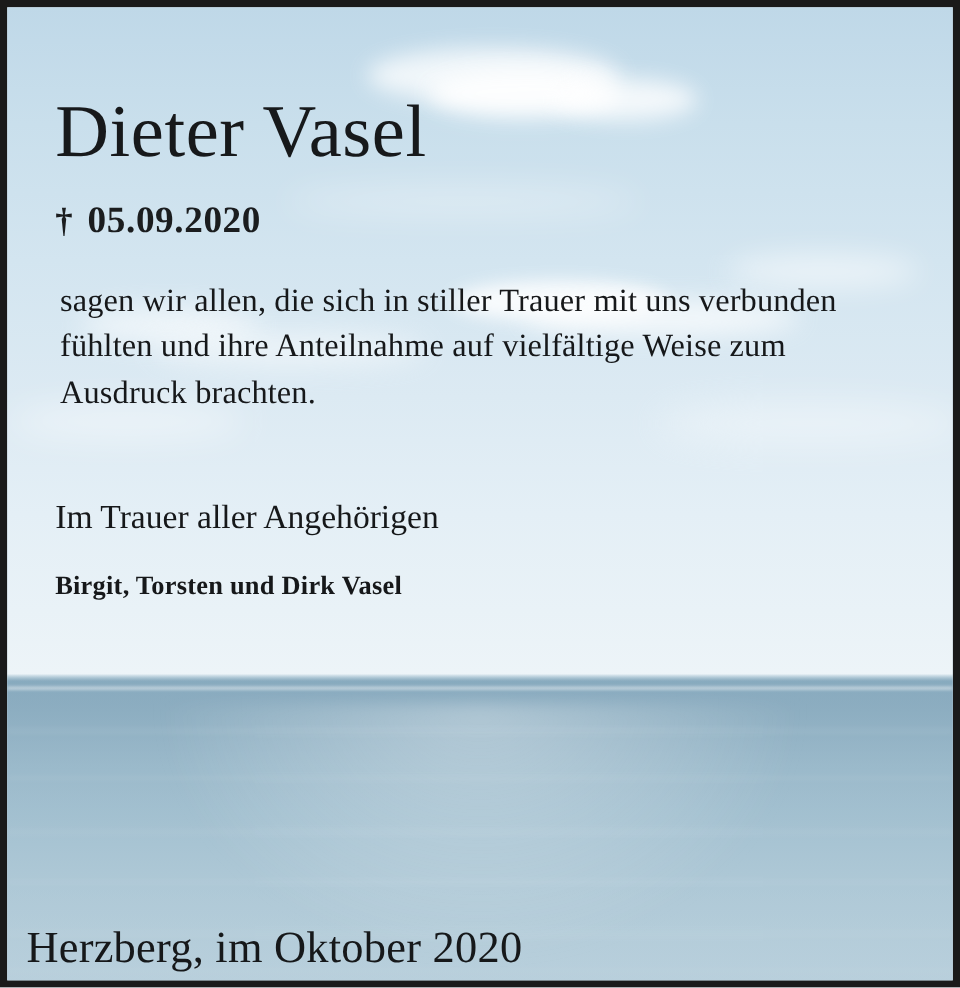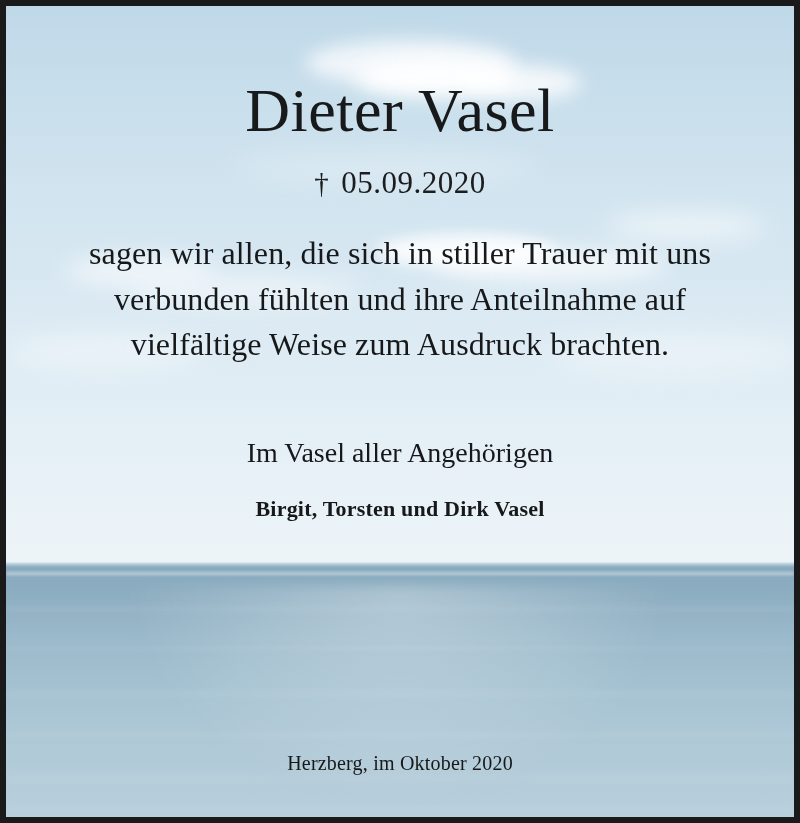--- a/index.html
+++ b/index.html
@@ -103,79 +103,80 @@
     background: radial-gradient(ellipse at 50% 0%, rgba(255,255,255,0.30), rgba(255,255,255,0) 70%);
     filter: blur(6px);
   }
 
   
   .content {
     position: absolute;
     inset: 0;
     padding: 0 40px;
     box-sizing: border-box;
-    text-align: center;
+    text-align: left;
     color: #16181a;
   }
 
   .name {
     margin: 0;
     padding-top: 72px;
     font-size: 62px;
     line-height: 1.05;
     font-weight: 400;
     letter-spacing: 0.5px;
     color: #17191b;
   }
 
   .date-line {
     margin: 22px 0 0 0;
     font-size: 31px;
     letter-spacing: 0.5px;
     color: #1b1d1f;
+    font-weight: bold;
   }
   .cross {
     display: inline-block;
     margin-right: 12px;
     font-size: 29px;
     line-height: 1;
   }
 
   .thanks {
     margin: 74px 0 0 0;
     font-size: 29px;
     font-style: italic;
     letter-spacing: 0.3px;
   }
 
   .body-text {
     margin: 30px auto 0 auto;
     width: 700px;
-    font-size: 32px;
+    font-size: 27px;
     line-height: 1.42;
     letter-spacing: 0.1px;
   }
 
   .in-name {
     margin: 70px 0 0 0;
     font-size: 28px;
   }
 
   .family {
     margin: 27px 0 0 0;
     font-size: 22px;
     font-weight: 700;
     letter-spacing: 0.2px;
   }
 
   .place {
     position: absolute;
-    left: 0; right: 0;
+    left: 16px; right: 0;
     top: 726px;
-    font-size: 20px;
+    font-size: 37px;
     letter-spacing: 0.2px;
     font-family: Liberation Serif, serif;
   }
 </style>
 </head>
 <body>
 
 <div class="card">
 
   <div class="bg">
@@ -204,20 +205,20 @@
 
     <h1 class="name">Dieter Vasel</h1>
 
     <p class="date-line">
       <span class="cross">†</span><span>05.09.2020</span>
     </p>
 
 
     <p class="body-text">sagen wir allen, die sich in stiller Trauer mit uns verbunden fühlten und ihre Anteilnahme auf vielfältige Weise zum Ausdruck brachten.</p>
 
-    <p class="in-name">Im Vasel aller Angehörigen</p>
+    <p class="in-name">Im Trauer aller Angehörigen</p>
 
     <p class="family">Birgit, Torsten und Dirk Vasel</p>
 
     <p class="place">Herzberg, im Oktober 2020</p>
 
   </div>
 </div>
 
 </body></html>

